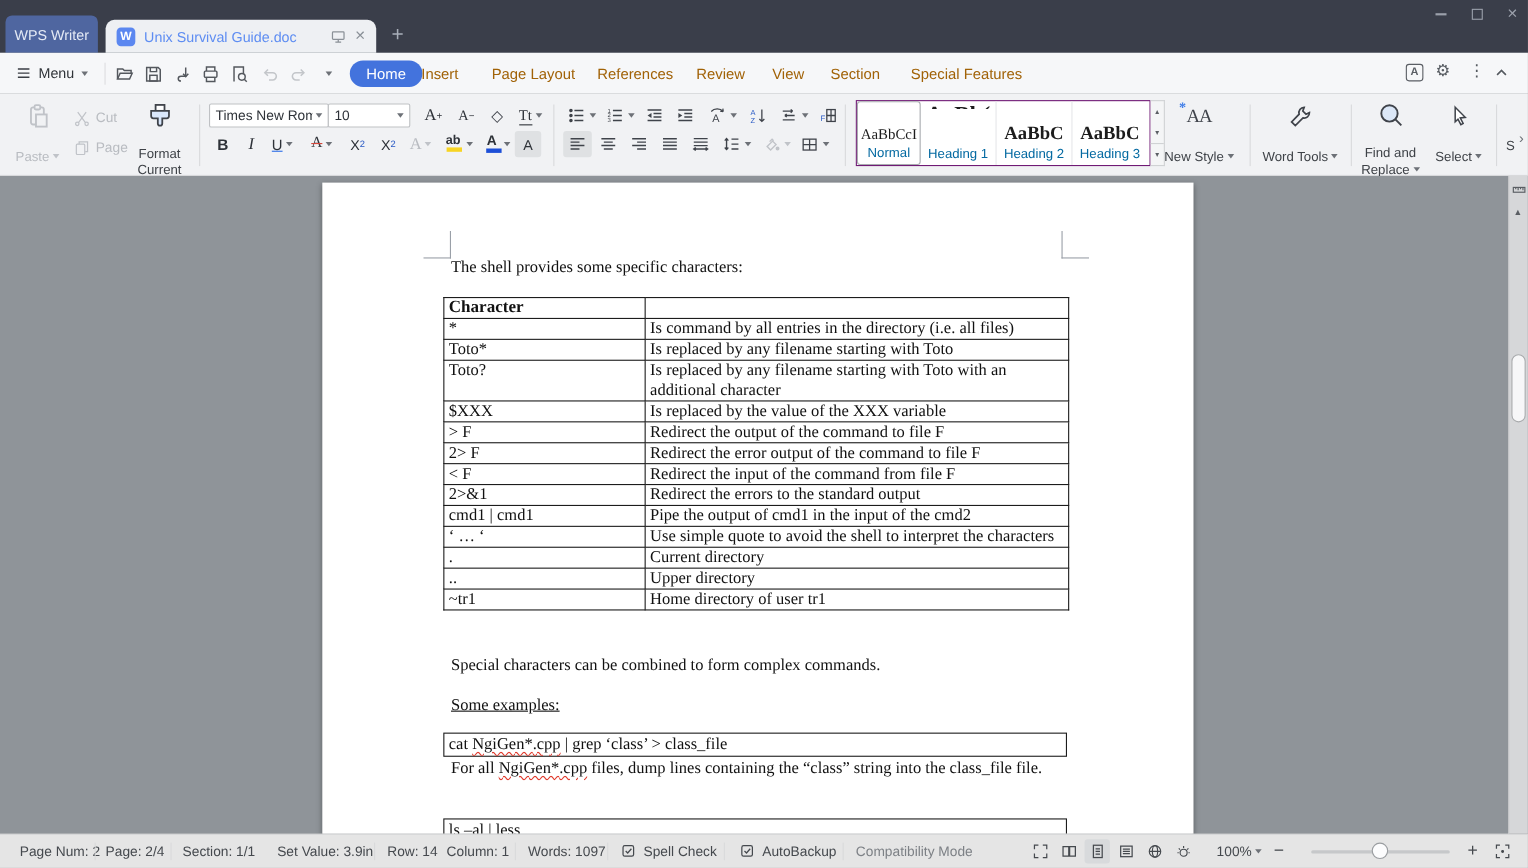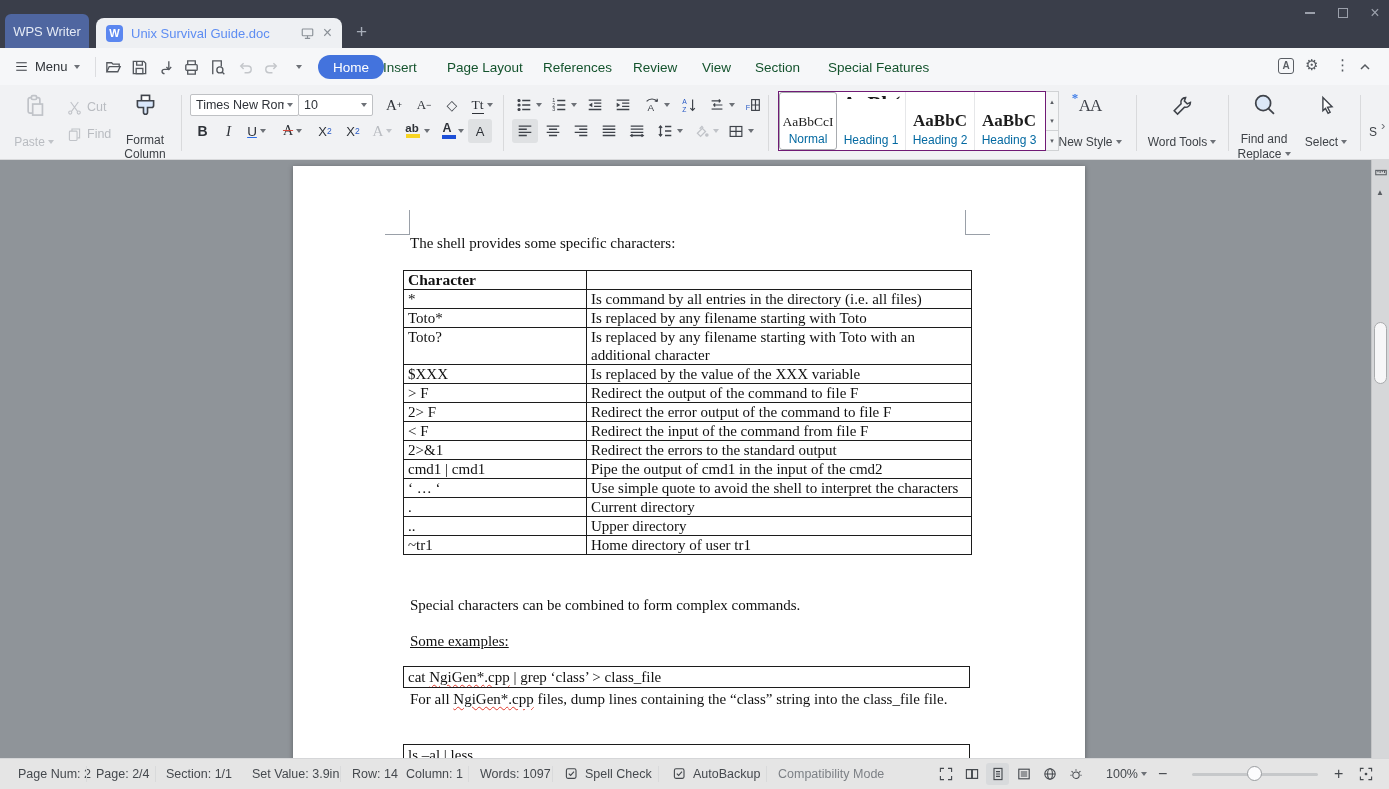--- a/index.html
+++ b/index.html
@@ -22,21 +22,21 @@
   .winctl{position:absolute;top:4px;width:18px;height:18px;display:flex;align-items:center;justify-content:center;color:#9ba0ab;}
   .minbar{width:10px;height:1.5px;background:#9ba0ab;}
   .maxbox{width:10px;height:10px;border:1.5px solid #9ba0ab;}
   .closex{font-size:16px;line-height:16px;}
 
   
   .menurow{position:absolute;left:0;top:48px;width:100%;height:37px;background:#f6f7f9;}
   .menu-left{position:absolute;left:14px;top:0;height:37px;display:flex;align-items:center;color:#2f3338;font-size:13px;}
   .qat{position:absolute;top:8px;width:22px;height:22px;display:flex;align-items:center;justify-content:center;}
   .vdiv-menu{position:absolute;top:9px;width:1px;height:20px;background:#dcdde0;}
-  .mtab{position:absolute;top:7px;height:24px;display:flex;align-items:center;font-size:13.5px;color:#14532d;padding:0 2px;}
+  .mtab{position:absolute;top:7px;height:24px;display:flex;align-items:center;font-size:13.5px;color:#a16207;padding:0 2px;}
   .mtab.active{background:#4373dd;color:#fff;border-radius:13px;padding:0 15px;}
   .menu-right-ico{position:absolute;top:10px;color:#555a60;font-size:15px;line-height:16px;}
   .abox{width:16px;height:16px;border:1.5px solid #5a5e64;border-radius:3px;font-size:10px;font-weight:bold;
         color:#5a5e64;display:flex;align-items:center;justify-content:center;}
 
   
   .ribbon{position:absolute;left:0;top:85px;width:100%;height:75px;background:#f1f2f4;border-bottom:1px solid #d8d9db;}
   .vdiv{position:absolute;top:10px;width:1px;height:56px;background:#d9dadc;}
   .biglbl{position:absolute;font-size:12px;color:#3e4247;text-align:center;display:flex;align-items:center;justify-content:center;}
   .biglbl.gray{color:#b9bcc1;}
@@ -232,30 +232,30 @@
           <circle cx="5" cy="16" r="1.8"></circle>
           <circle cx="15" cy="16" r="1.8"></circle>
       </svg>
       <span class="grayed" style="font-size:12.5px;margin-left:4px;">Cut</span>
     </div>
     <div class="smbtn" style="left:66px;top:37px;width:60px;justify-content:flex-start;">
       <svg width="17" height="17" viewBox="0 0 20 20" fill="none" stroke="#c0c3c8" stroke-width="1.3">
         <rect x="4" y="6" width="9" height="11" rx="1"></rect>
           <path d="M7 6V3.5h9V14h-2.5"></path>
       </svg>
-      <span class="grayed" style="font-size:12.5px;margin-left:4px;">Find</span>
+      <span class="grayed" style="font-size:12.5px;margin-left:4px;">Page</span>
     </div>
     <div class="rib-big-ico" style="left:131px;top:6px;width:28px;height:28px;">
       <svg width="27" height="27" viewBox="0 0 20 20" fill="none" stroke="#3f434a" stroke-width="1.2">
         <rect x="7" y="2.5" width="6" height="4" fill="#fff"></rect>
         <path d="M4 6.5h12v3.5a1.5 1.5 0 0 1-1.5 1.5h-3v3.5a1.5 1.5 0 0 1-3 0V11.5h-3A1.5 1.5 0 0 1 4 10z" fill="#d9e7fb"></path>
       </svg>
     </div>
     <div class="biglbl" style="left:116px;top:48px;width:58px;">Format</div>
-    <div class="biglbl" style="left:116px;top:62px;width:58px;">Column</div>
+    <div class="biglbl" style="left:116px;top:62px;width:58px;">Current</div>
 
     <div class="vdiv" style="left:181px;"></div>
 
     <div class="combo" style="left:190px;width:109px;">
       <span class="flex1">Times New Roma</span>
         <span class="car"></span>
     </div>
     <div class="combo" style="left:298px;width:75px;">
       <span class="flex1">10</span>
         <span class="car"></span>

